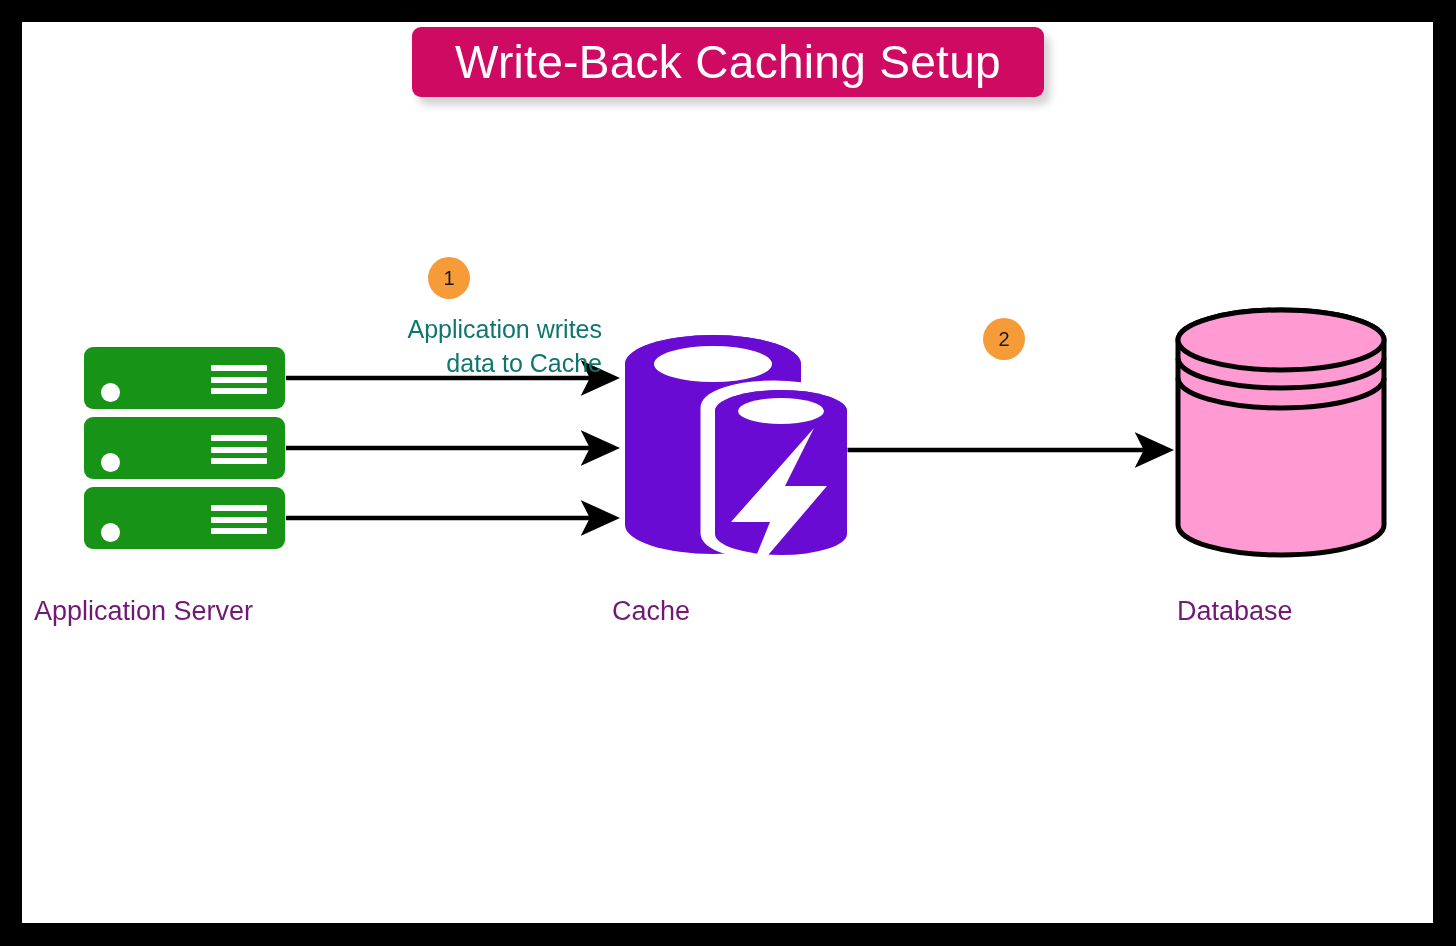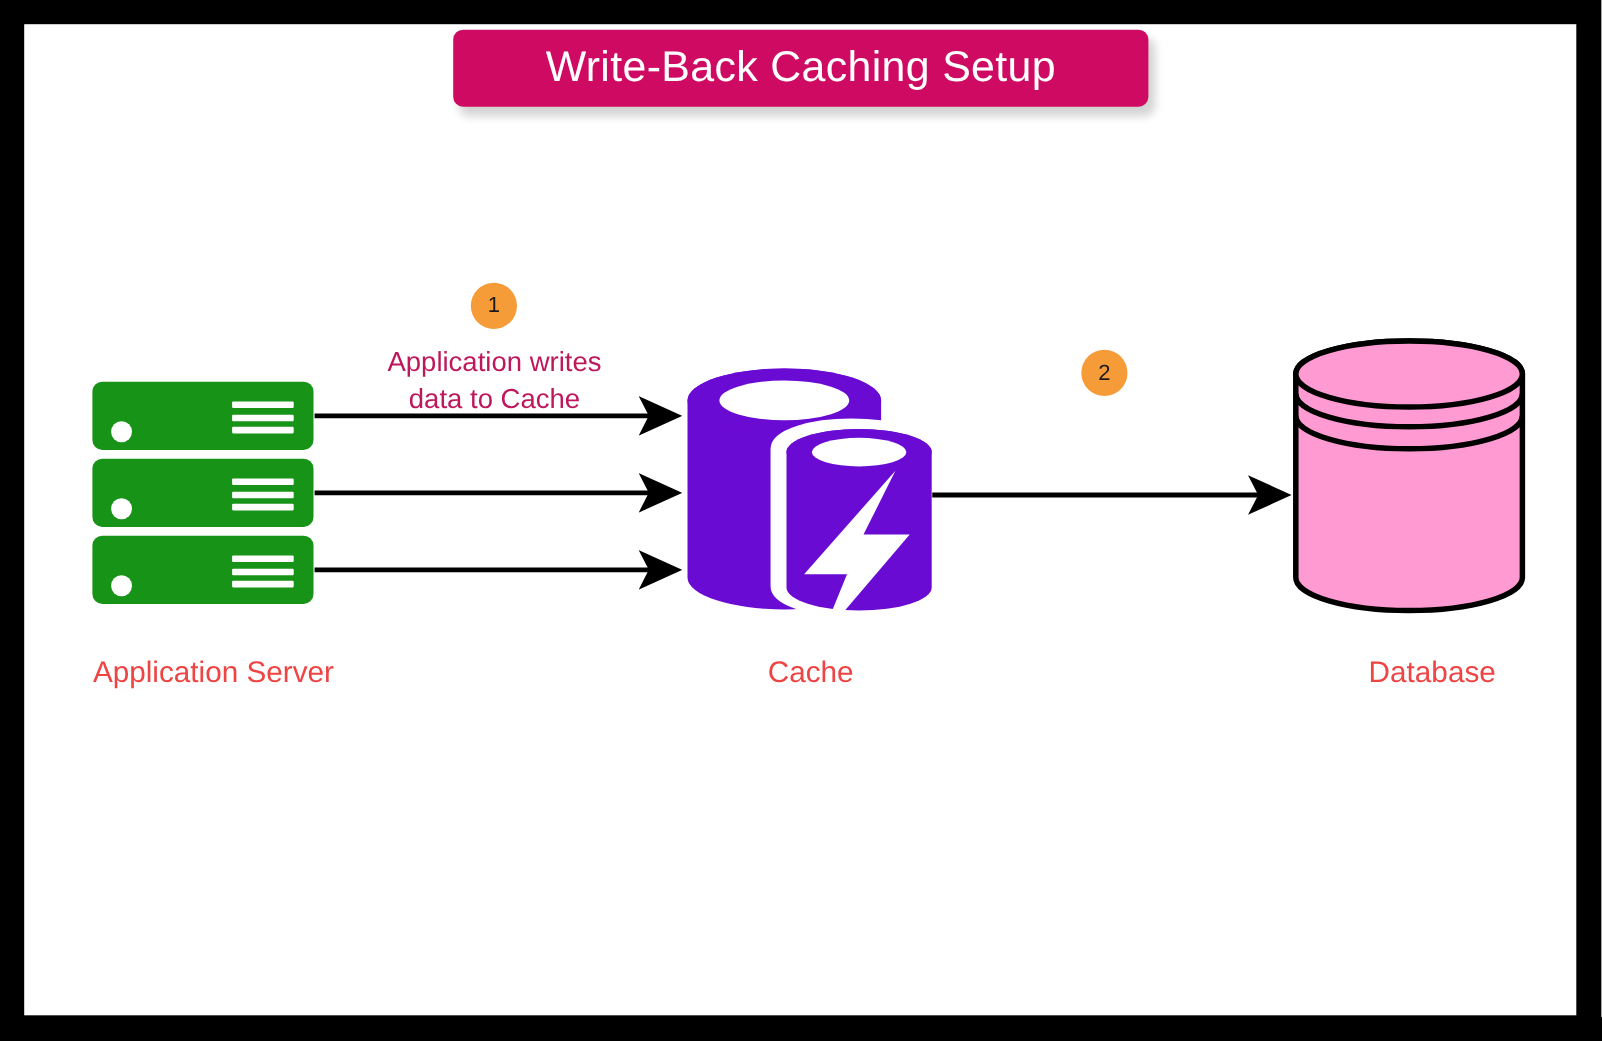--- a/index.html
+++ b/index.html
@@ -34,21 +34,21 @@
     height: 70px;
     background: #CF0A63;
     border-radius: 9px;
     box-shadow: 6px 8px 9px rgba(0,0,0,0.18);
     display: flex;
     align-items: center;
     justify-content: center;
   }
   #title-text {
     color: #ffffff;
-    font-size: 39px;
+    font-size: 46px;
     font-weight: 400;
     letter-spacing: 0.3px;
     white-space: nowrap;
   }
 
   
   .server-unit {
     position: absolute;
     left: 62px;
     width: 201px;
@@ -97,34 +97,34 @@
     display: flex;
     align-items: center;
     justify-content: center;
   }
   #badge-1 { left: 406px; top: 235px; }
   #badge-2 { left: 961px; top: 296px; }
 
   
   .step-caption {
     position: absolute;
-    text-align: center;
-    color: #be185d;
+    text-align: right;
+    color: #0f766e;
     font-size: 25px;
     line-height: 34px;
     white-space: pre-line;
   }
   #caption-1 { left: 275px; top: 290px; width: 305px; }
   #caption-2 { left: 835px; top: 350px; width: 300px; }
 
   
   .node-caption {
     position: absolute;
-    text-align: center;
-    color: #ef4444;
+    text-align: left;
+    color: #701a75;
     font-size: 27px;
     white-space: nowrap;
   }
   #caption-app  { left: 12px;  top: 574px; width: 320px; }
   #caption-cache{ left: 590px; top: 574px; width: 250px; }
   #caption-db   { left: 1155px;top: 574px; width: 250px; }
 
   
   #art {
     position: absolute;

